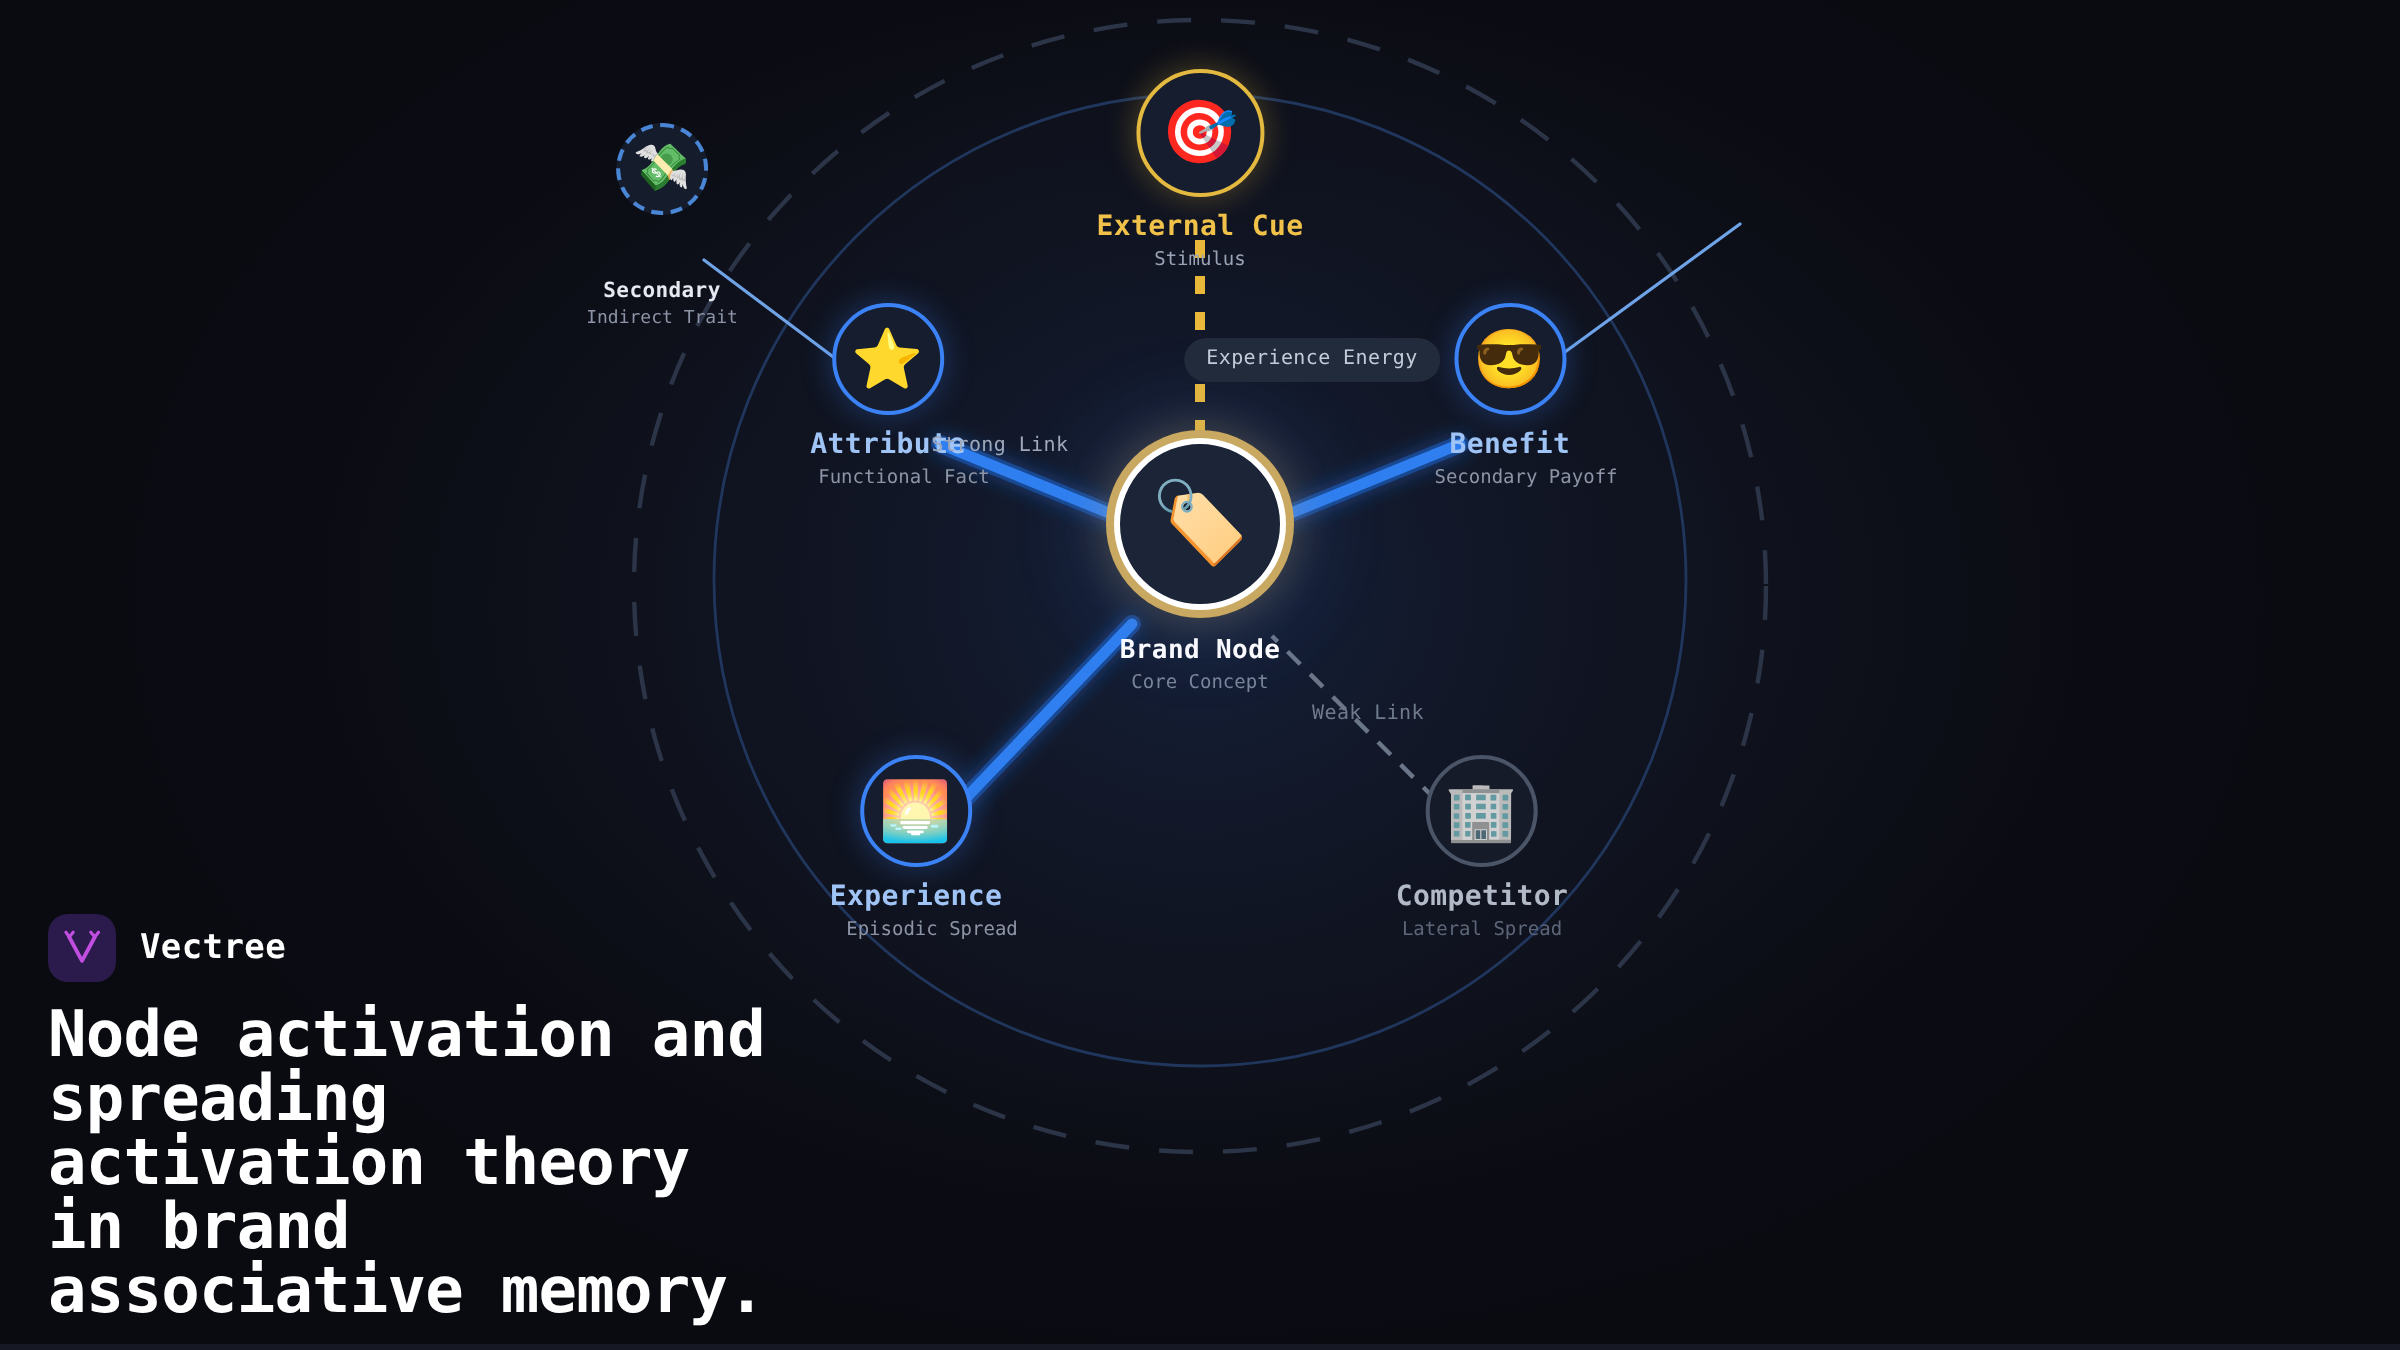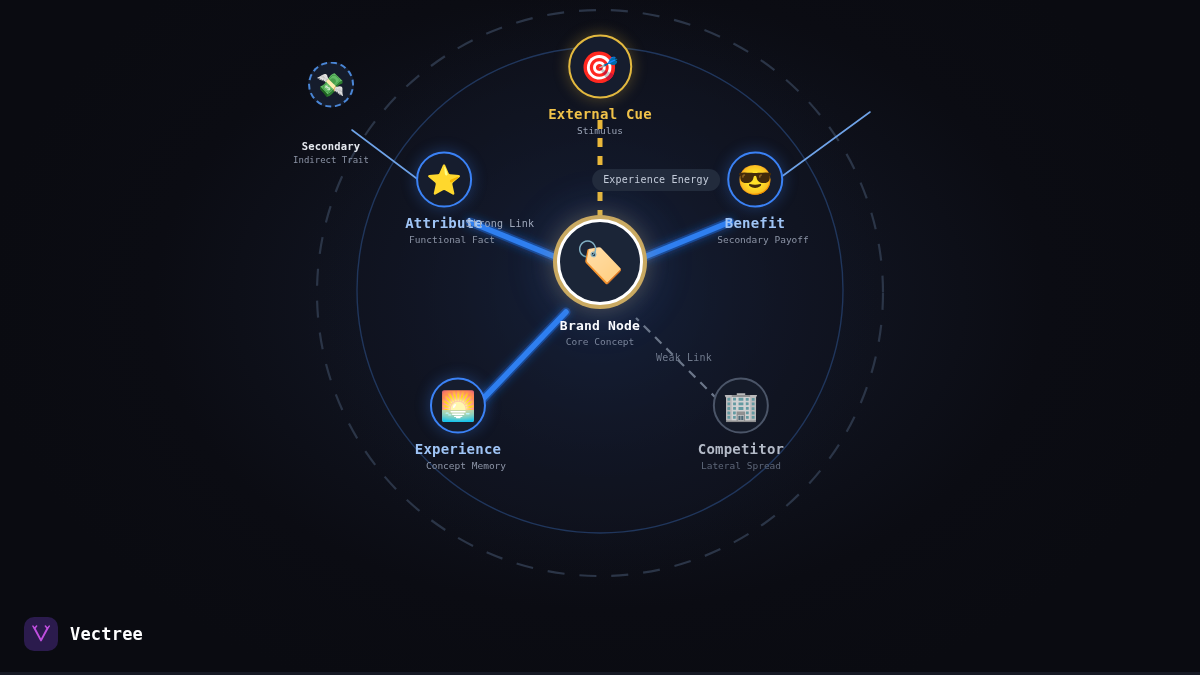--- a/index.html
+++ b/index.html
@@ -301,21 +301,21 @@
     </div>
     <div class="node-label">Brand Node</div>
     <div class="node-sub">Core Concept</div>
   </div>
 
   <div class="node node-blue" style="left:458px; top:424px;">
     <div class="node-circle">
       <span class="node-emoji">🌅</span>
     </div>
     <div class="node-label">Experience</div>
-    <div class="node-sub">Concept Memory</div>
+    <div class="node-sub">Episodic Spread</div>
   </div>
 
   <div class="node node-muted" style="left:741px; top:424px;">
     <div class="node-circle">
       <span class="node-emoji">🏢</span>
     </div>
     <div class="node-label">Competitor</div>
     <div class="node-sub">Lateral Spread</div>
   </div>
 
@@ -330,17 +330,21 @@
       <div id="brand-logo">
         <svg width="22" height="22" viewBox="0 0 24 24" aria-hidden="true">
           <path d="M5 6 L12 19 L19 6" fill="none" stroke="#c04fe0" stroke-width="2.1" stroke-linecap="round" stroke-linejoin="round"></path>
           <path d="M5 6 L3.2 3.4 M5 6 L7.2 3.4" fill="none" stroke="#c04fe0" stroke-width="1.7" stroke-linecap="round"></path>
           <path d="M19 6 L16.8 3.4 M19 6 L21 3.4" fill="none" stroke="#c04fe0" stroke-width="1.7" stroke-linecap="round"></path>
         </svg>
       </div>
       <div id="brand-name">Vectree</div>
     </div>
 
+    <div id="headline">Node activation and spreading
+activation theory
+in brand
+associative memory.</div>
   </div>
 
   <div id="bottom-rule"></div>
 
 </div>
 
 </body></html>

